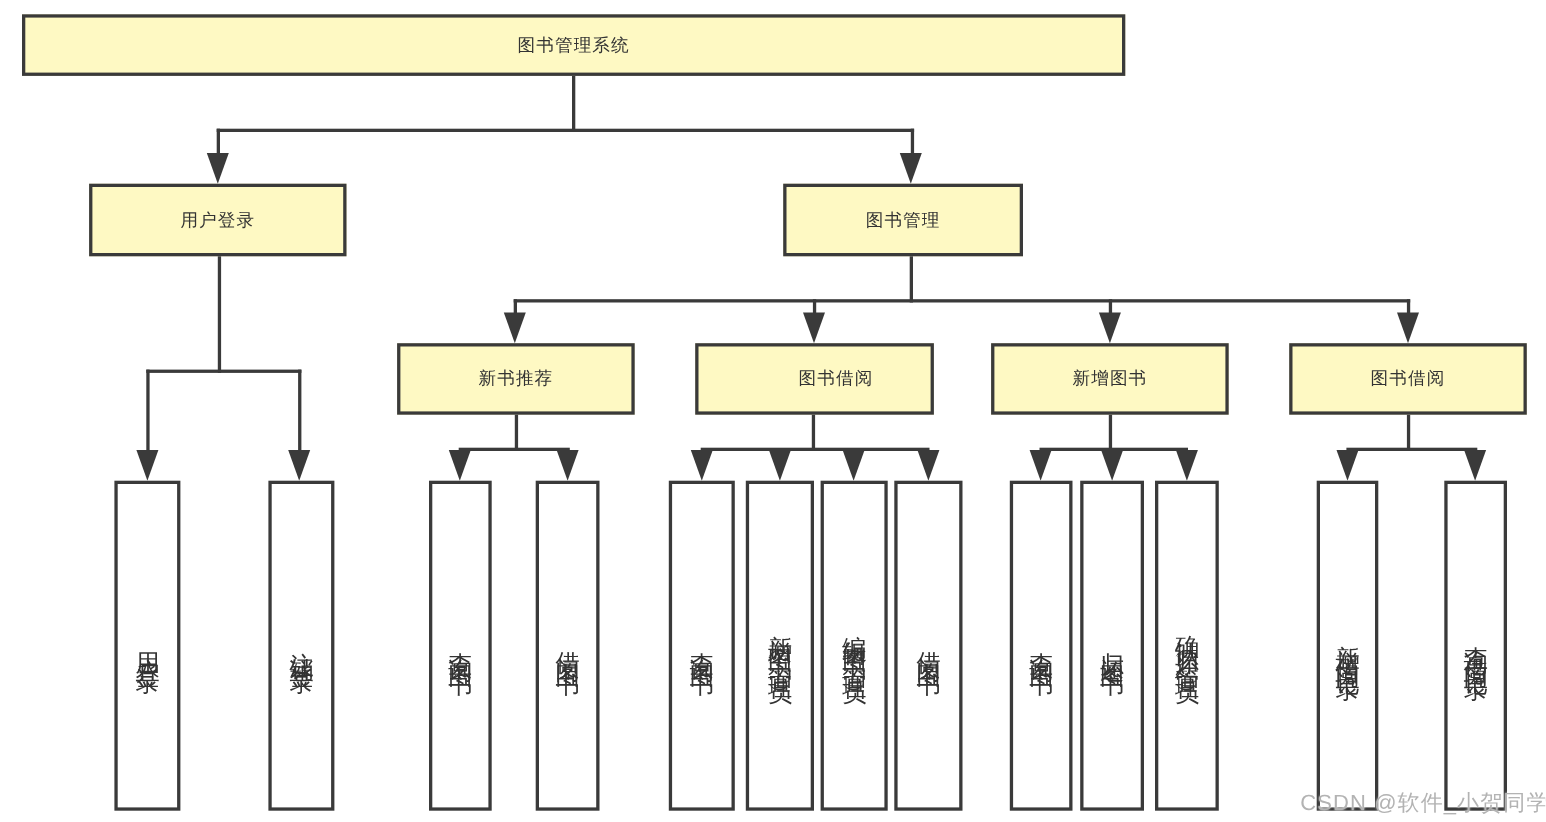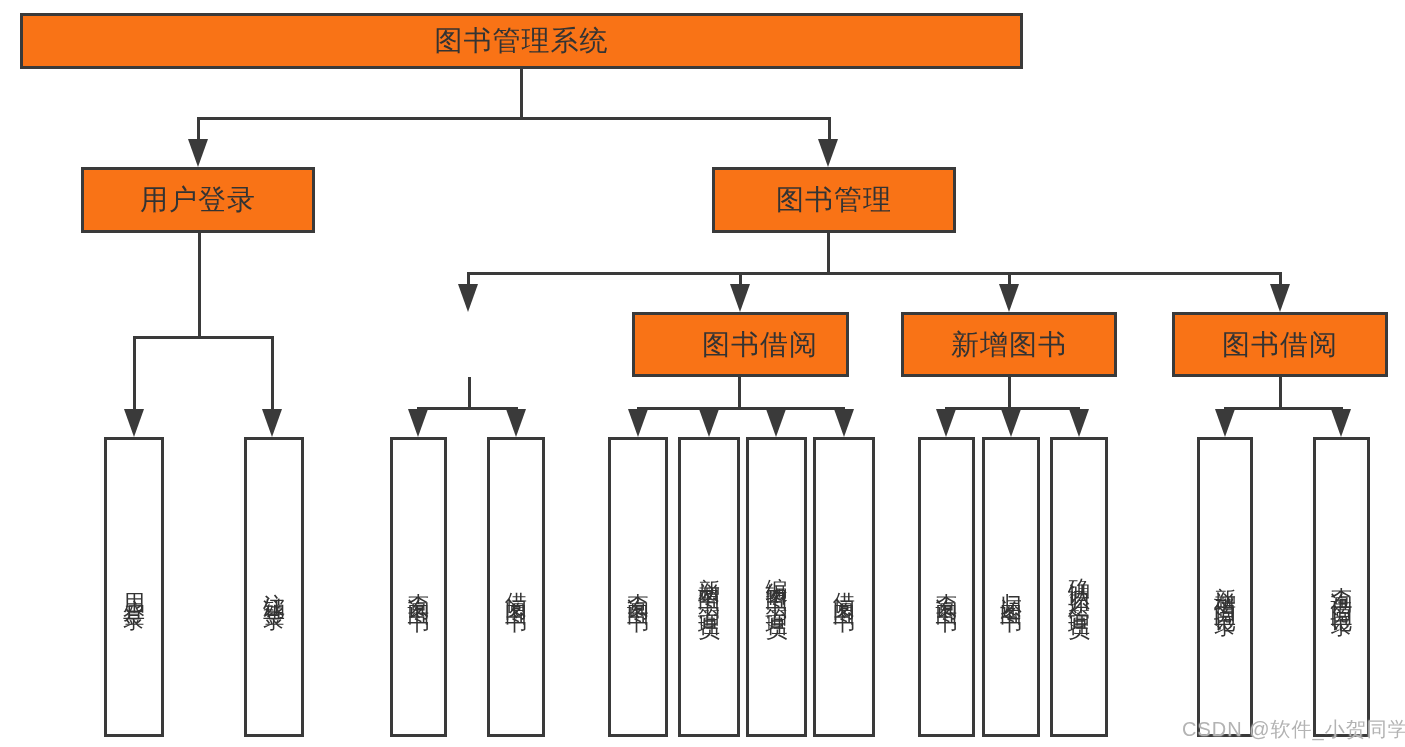--- a/index.html
+++ b/index.html
@@ -8,25 +8,25 @@
     width: 1405px;
     height: 747px;
     background: #ffffff;
     font-family: "Liberation Sans", sans-serif;
     overflow: hidden;
   }
   .hbox {
     position: absolute;
     box-sizing: border-box;
     border: 3px solid #3a3a3a;
-    background: #f97316;
+    background: #fef9c3;
     display: flex;
     align-items: center;
     justify-content: center;
-    font-size: 28px;
+    font-size: 16px;
     color: #333333;
     letter-spacing: 1px;
   }
   .vbox {
     position: absolute;
     box-sizing: border-box;
     border: 3px solid #3a3a3a;
     background: #ffffff;
     display: flex;
     align-items: center;
@@ -74,40 +74,41 @@
   <div class="hbox" style="left:20px; top:13px; width:1003px; height:56px;">图书管理系统</div>
 
   <div class="line" style="left:520px; top:69px;  width:3px;  height:50px;"></div>
   <div class="line" style="left:197px; top:117px; width:634px; height:3px;"></div>
   <div class="line" style="left:197px; top:117px; width:3px;  height:26px;"></div>
   <div class="arrow" style="left:188px; top:139px;"></div>
   <div class="line" style="left:828px; top:117px; width:3px;  height:26px;"></div>
   <div class="arrow" style="left:818px; top:139px;"></div>
 
   <div class="hbox" style="left:81px;  top:167px; width:234px; height:66px;">用户登录</div>
-  <div class="hbox" style="left:712px; top:167px; width:244px; height:66px;">图书管理</div>
+  <div class="hbox" style="left:712px; top:167px; width:218px; height:66px;">图书管理</div>
 
   <div class="line" style="left:198px; top:233px; width:3px;   height:106px;"></div>
   <div class="line" style="left:133px; top:336px; width:141px; height:3px;"></div>
   <div class="line" style="left:133px; top:336px; width:3px;   height:75px;"></div>
   <div class="arrow" style="left:124px; top:409px;"></div>
   <div class="line" style="left:271px; top:336px; width:3px;   height:75px;"></div>
   <div class="arrow" style="left:262px; top:409px;"></div>
 
   <div class="line" style="left:827px; top:233px; width:3px;   height:42px;"></div>
   <div class="line" style="left:467px; top:272px; width:815px; height:3px;"></div>
   <div class="line" style="left:467px;  top:272px; width:3px; height:14px;"></div>
   <div class="arrow" style="left:458px;  top:284px;"></div>
   <div class="line" style="left:739px;  top:272px; width:3px; height:14px;"></div>
   <div class="arrow" style="left:730px;  top:284px;"></div>
   <div class="line" style="left:1008px; top:272px; width:3px; height:14px;"></div>
   <div class="arrow" style="left:999px;  top:284px;"></div>
   <div class="line" style="left:1279px; top:272px; width:3px; height:14px;"></div>
   <div class="arrow" style="left:1270px; top:284px;"></div>
 
+  <div class="hbox" style="left:361px;  top:312px; width:216px; height:65px;">新书推荐</div>
   <div class="hbox" style="left:632px;  top:312px; width:217px; height:65px;padding-left:39px;">图书借阅</div>
   <div class="hbox" style="left:901px;  top:312px; width:216px; height:65px;">新增图书</div>
   <div class="hbox" style="left:1172px; top:312px; width:216px; height:65px;">图书借阅</div>
 
   <div class="line" style="left:468px; top:377px; width:3px;   height:33px;"></div>
   <div class="line" style="left:417px; top:407px; width:101px; height:3px;"></div>
   <div class="arrow" style="left:408px; top:409px;"></div>
   <div class="arrow" style="left:506px; top:409px;"></div>
 
   <div class="line" style="left:738px; top:377px; width:3px;   height:33px;"></div>

